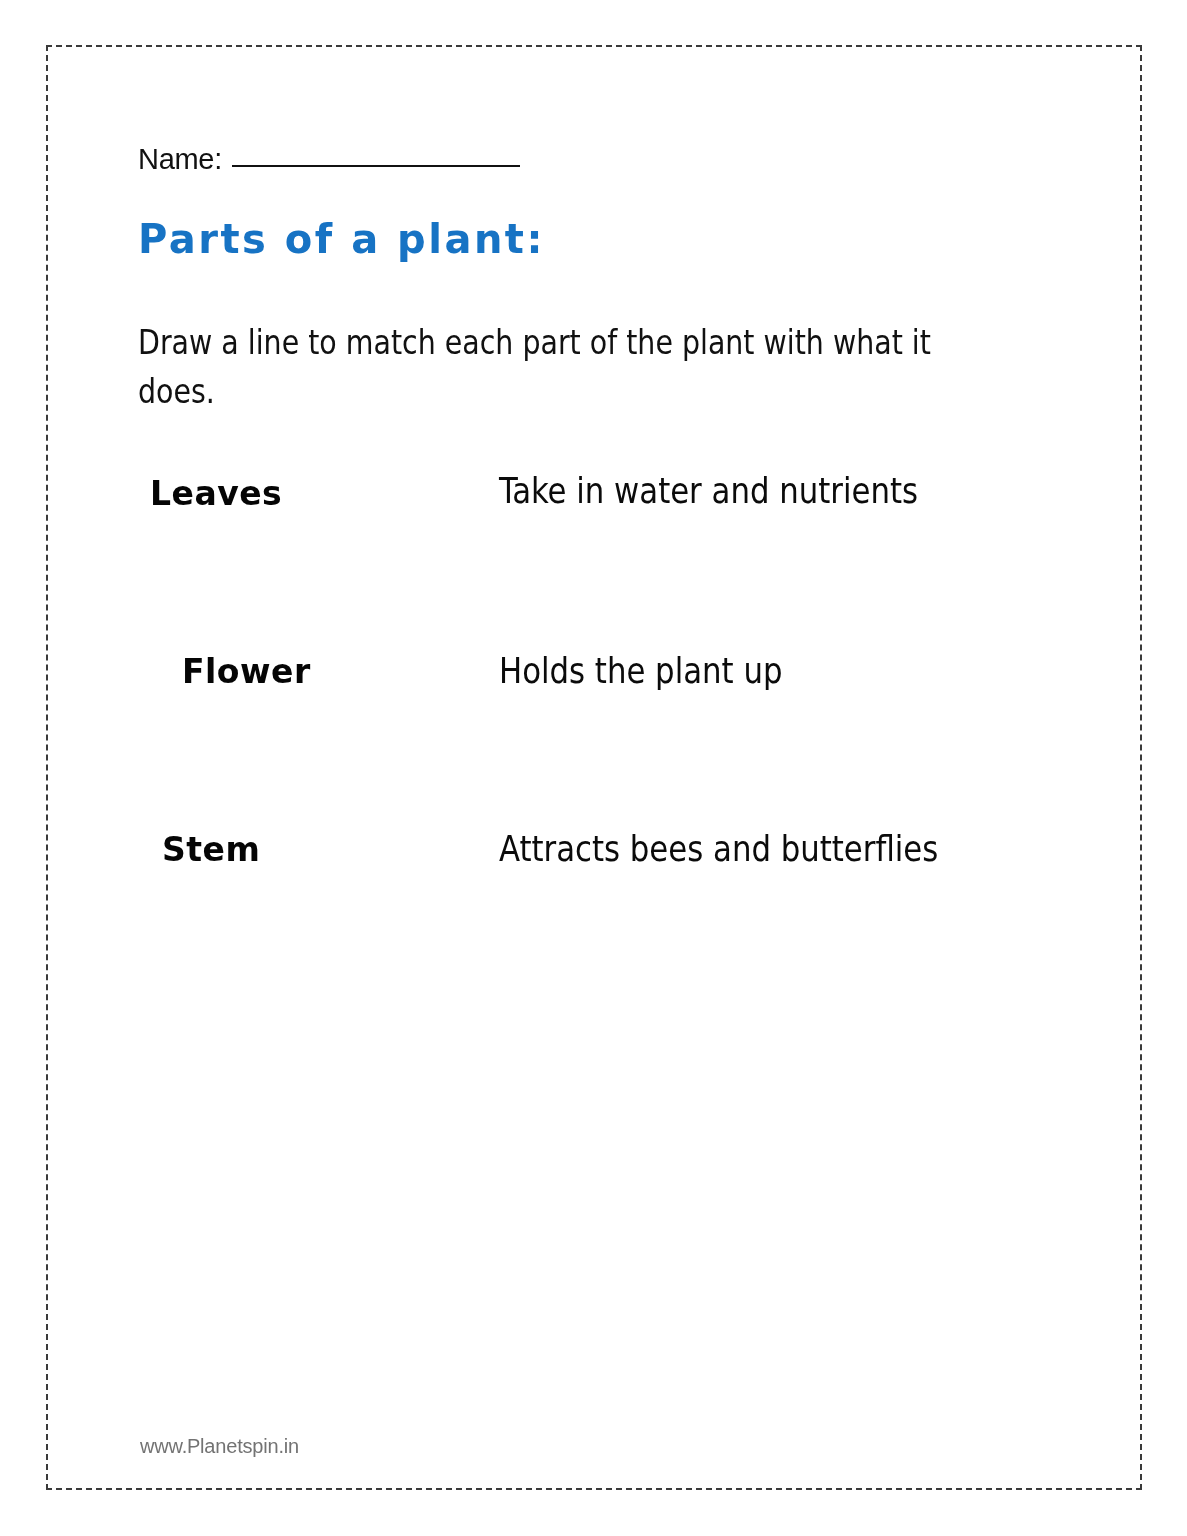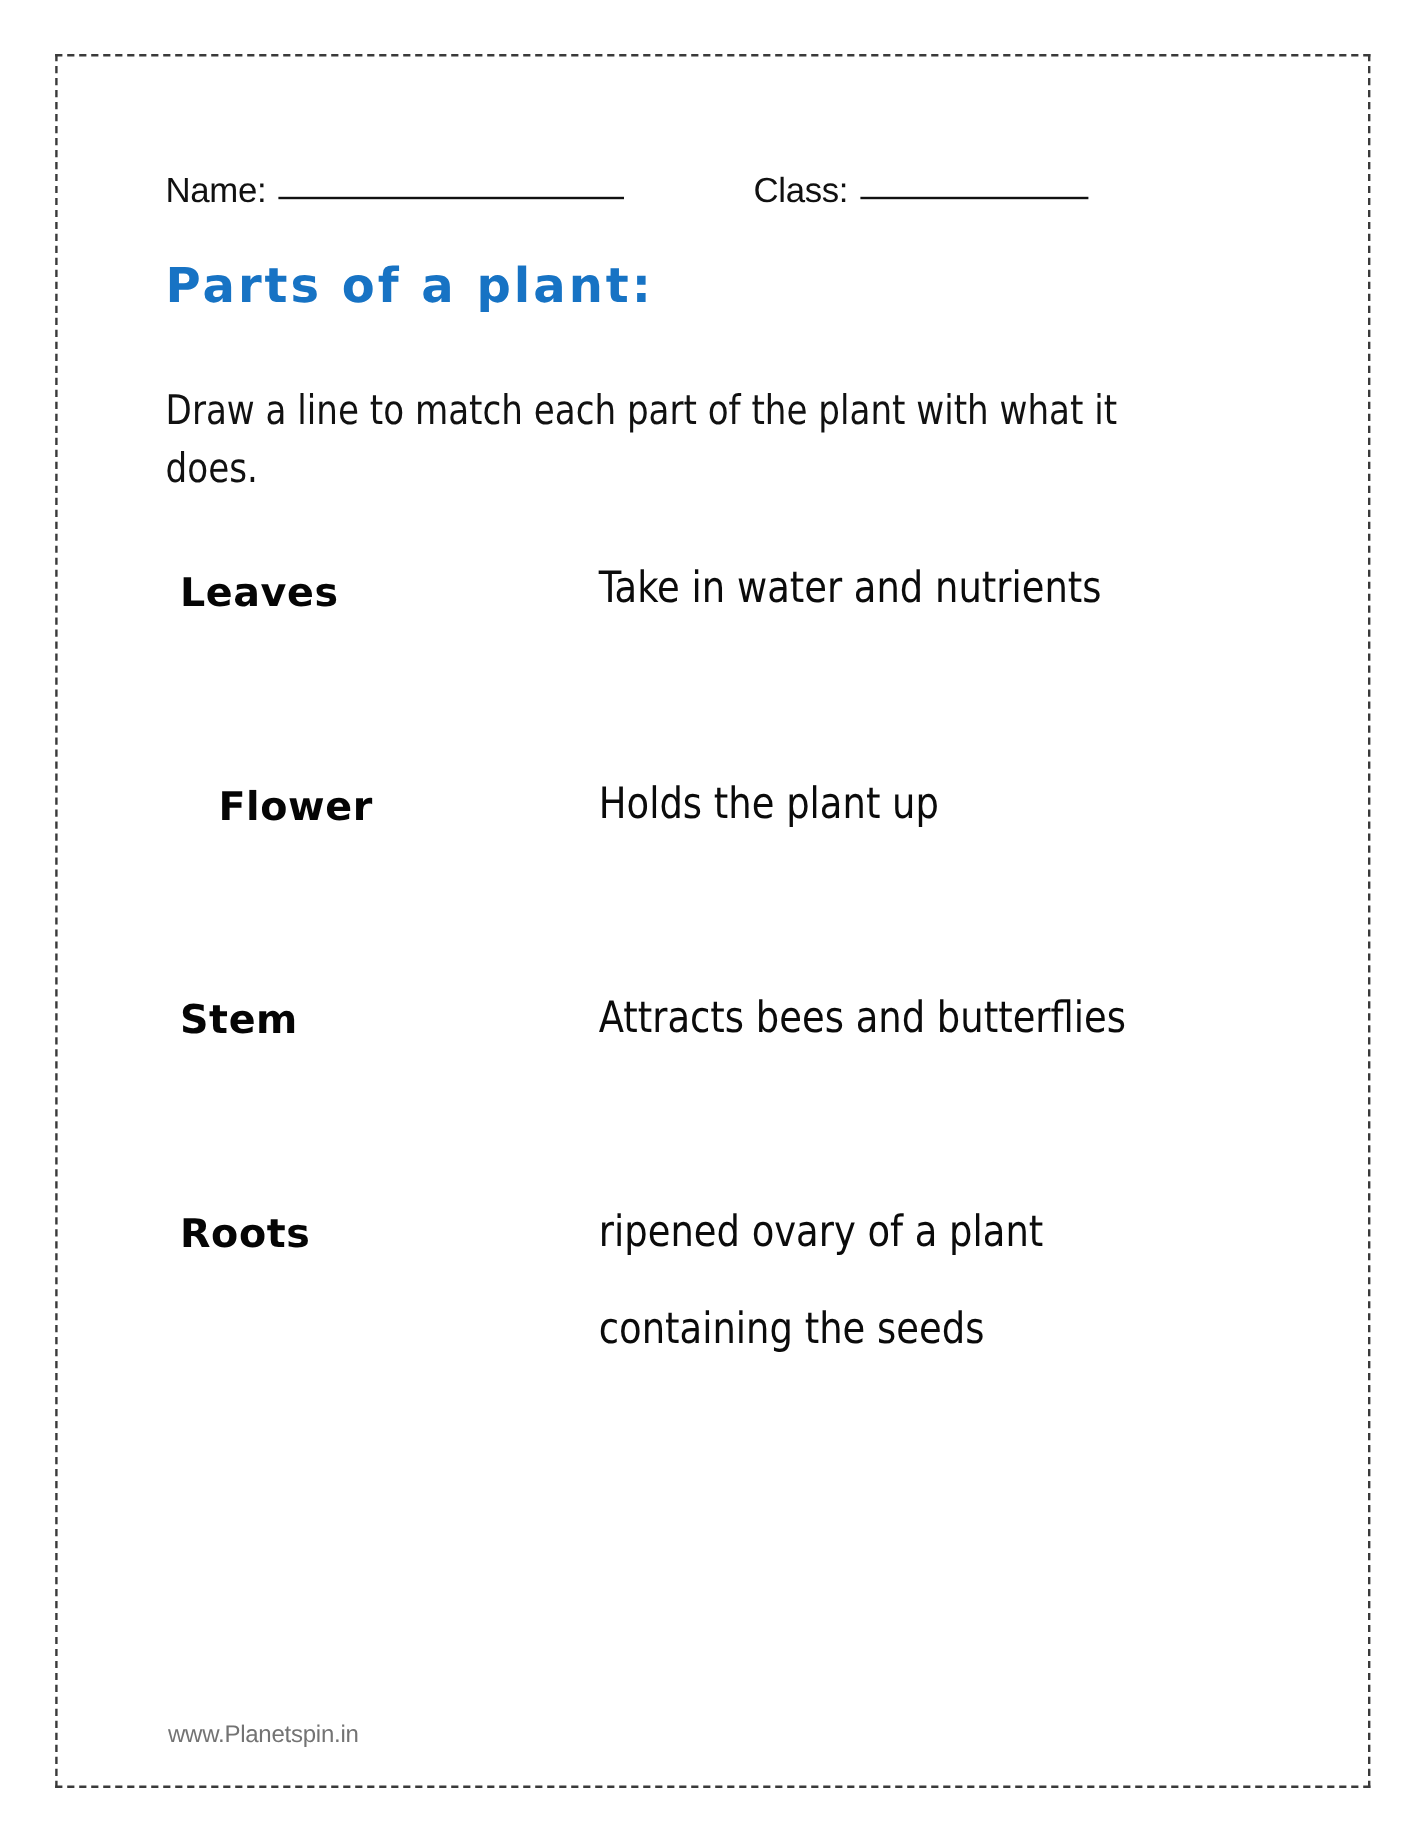--- a/index.html
+++ b/index.html
@@ -137,21 +137,21 @@
     margin-top: 40px;
   }
 
   
   #row-0 .term        { top: 22px; }
   #row-0 .definition  { top: 18px; }
   #row-1 .term        { top: 22px; margin-left: 32px; }
   #row-1 .definition  { top: 20px; }
   #row-2 .term        { top: 22px; }
   #row-2 .definition  { top: 20px; }
-  #row-3 .term        { top: 22px; }
+  #row-3 .term        { top: 22px; margin-left: 12px; }
   #row-3 .definition  { top: 20px; }
   #row-4 .term        { top: 22px; }
   #row-4 .definition  { top: 20px; }
 
   
   #footer-credit {
     position: absolute;
     left: 140px;
     top: 1435px;
     font-family: "Liberation Sans", sans-serif;
@@ -169,24 +169,20 @@
 
   <div id="sheet-border" style="border-color: rgb(58, 58, 58);"></div>
 
   <div id="header-row">
 
     <div class="field" id="name-field">
       <span class="field-label">Name:</span>
       <span class="field-rule"></span>
     </div>
 
-    <div class="field" id="class-field">
-      <span class="field-label">Class:</span>
-      <span class="field-rule"></span>
-    </div>
 
   </div>
 
   <div id="worksheet-title" style="color: rgb(23, 115, 196);">Parts of a plant:</div>
 
   <div id="instruction">Draw a line to match each part of the plant with what it does.</div>
 
   <div id="match-area">
 
     <div class="match-row" id="row-0">
@@ -204,25 +200,18 @@
     </div>
 
 
     <div class="match-row" id="row-3">
       <div class="term">Stem</div>
       <div class="definition">
         <span class="def-line-1">Attracts bees and butterflies</span>
       </div>
     </div>
 
-    <div class="match-row" id="row-4">
-      <div class="term">Roots</div>
-      <div class="definition">
-        <span class="def-line-1">ripened ovary of a plant</span>
-        <span class="def-line-2">containing the seeds</span>
-      </div>
-    </div>
 
   </div>
 
   <div id="footer-credit">www.Planetspin.in</div>
 
 </div>
 
 </body></html>

